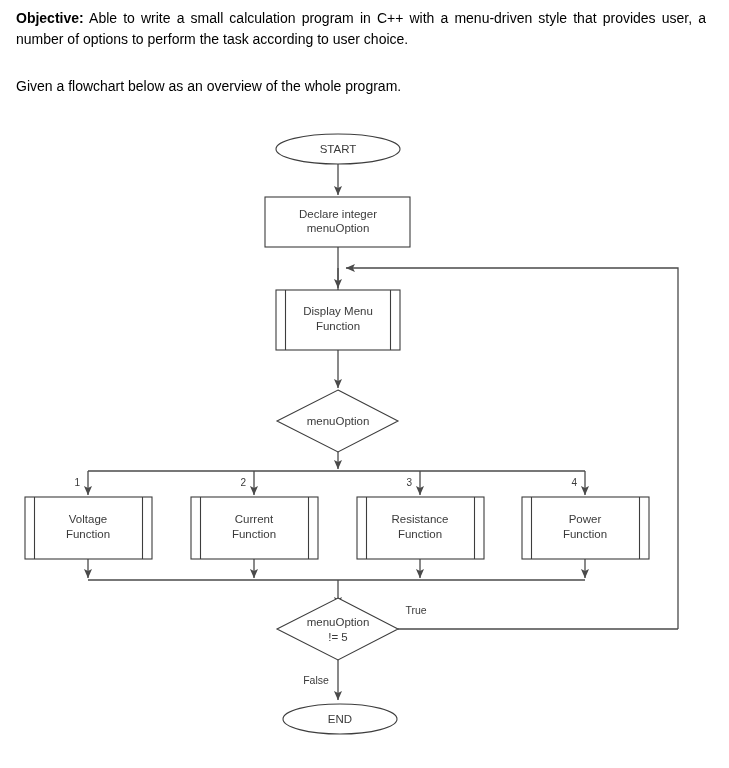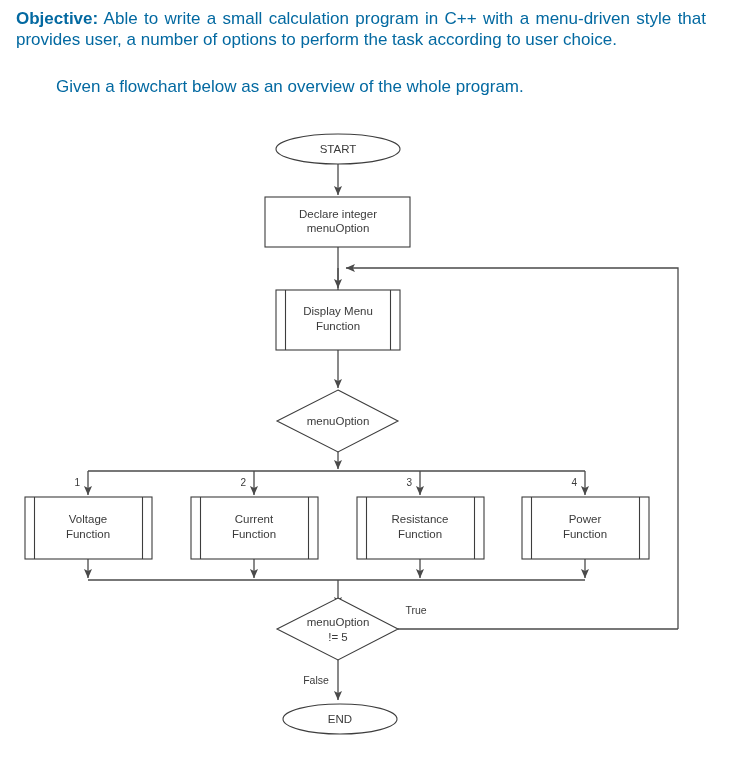--- a/index.html
+++ b/index.html
@@ -17,30 +17,29 @@
   }
 
   
   #intro {
     position: absolute;
     left: 16px;
     top: 8px;
     width: 690px;
   }
   .para {
-    font-size: 17px;
+    font-size: 14px;
     line-height: 21px;
-    color: #0369a1;
+    color: #000000;
     text-align: justify;
     margin: 0;
   }
   .para.second {
     margin-top: 26px;
     text-align: left;
-    margin-left: 40px;
   }
   .bold-lead {
     font-weight: bold;
   }
 
   
   #flowchart {
     position: absolute;
     left: 0;
     top: 112px;

